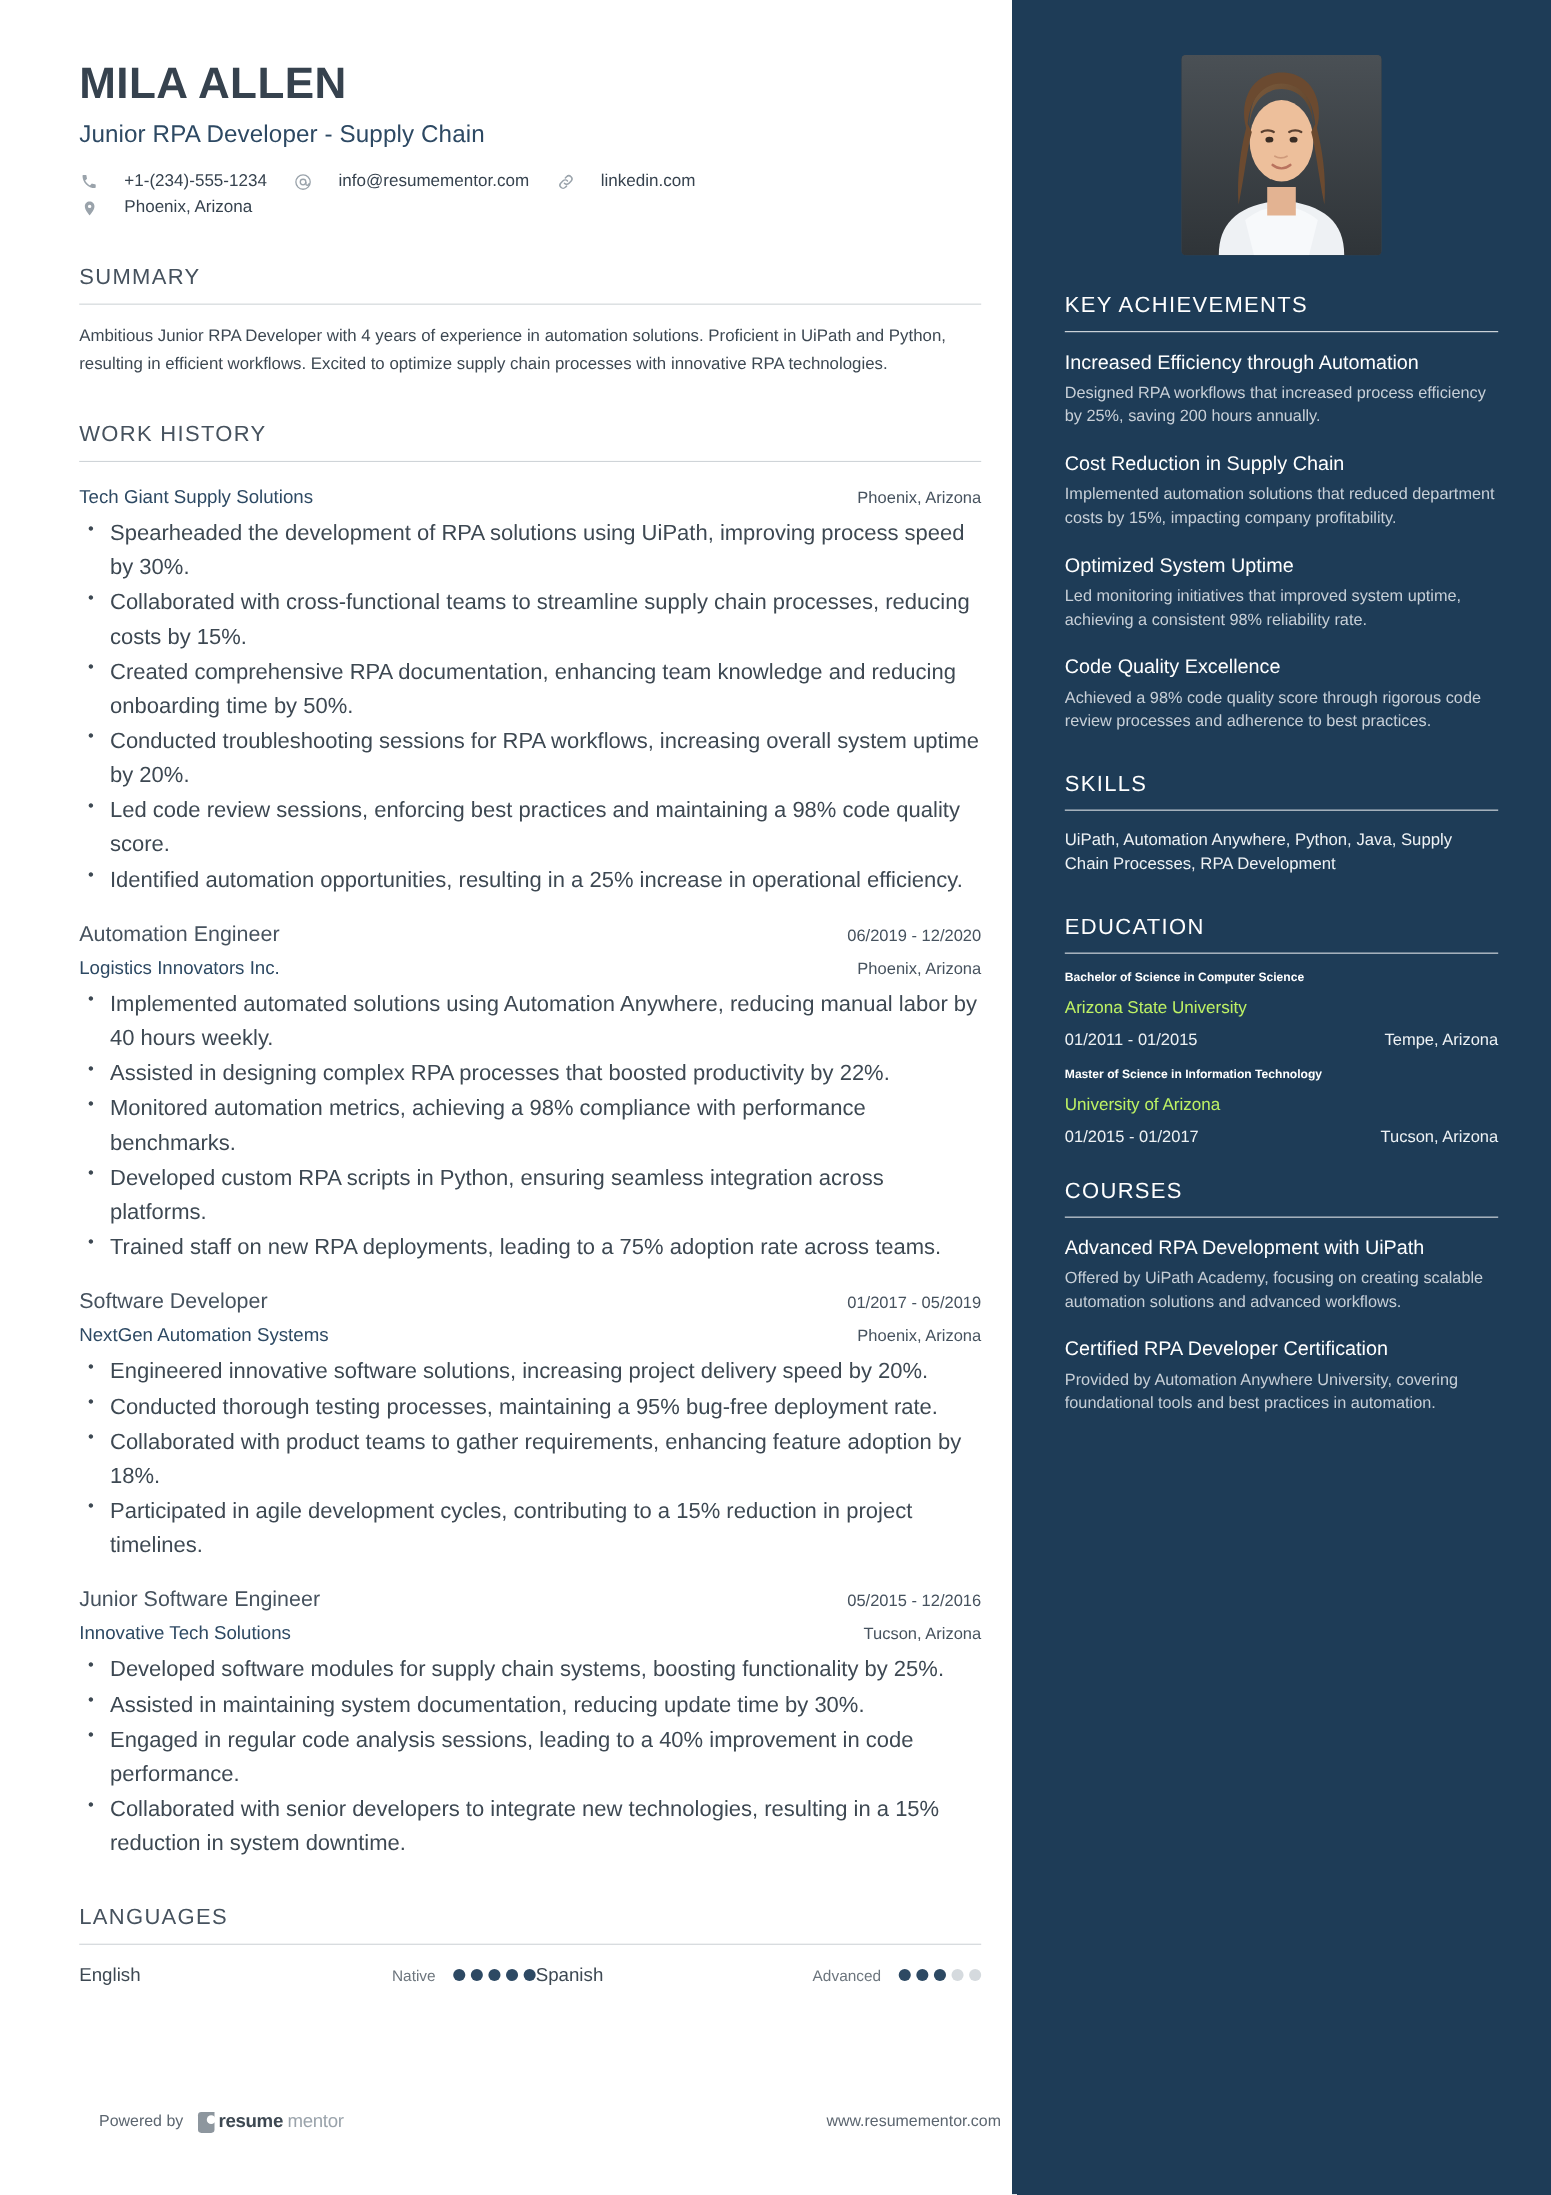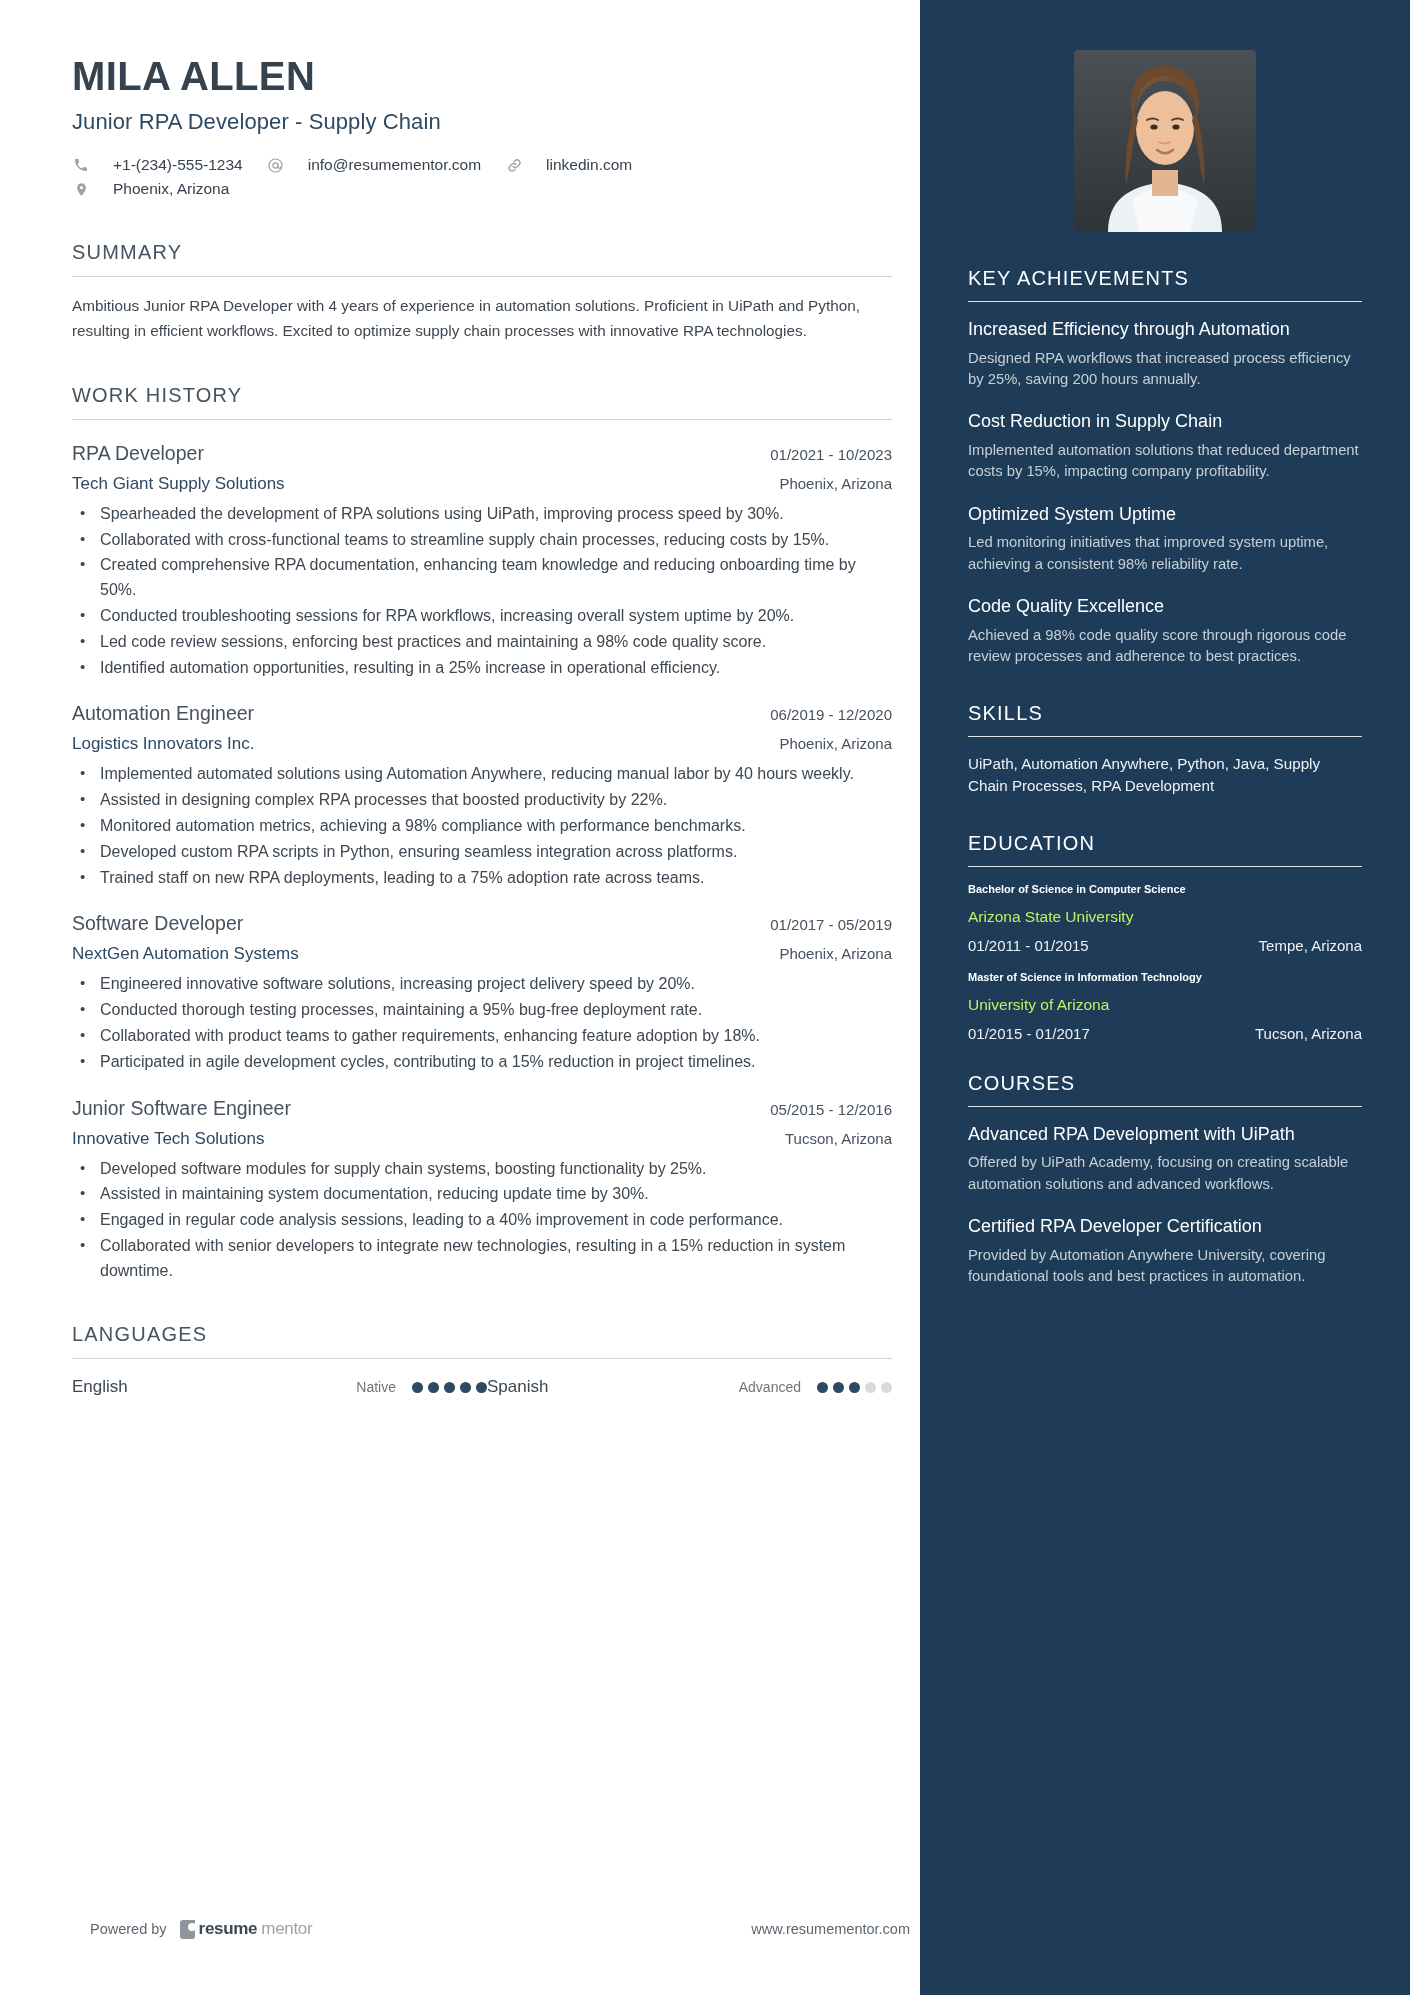--- a/index.html
+++ b/index.html
@@ -92,21 +92,21 @@
     justify-content: space-between;
     align-items: baseline;
     margin-top: 9px;
   }
   .job-company { font-size: 17px; color: #2d4963; }
   .job-loc { font-size: 15px; color: #46525e; }
   .bullets { margin-top: 8px; list-style: none; }
   .bullets li {
     position: relative;
     padding-left: 28px;
-    font-size: 16px;
+    font-size: 20px;
     line-height: 1.55;
     color: #3d4852;
     margin-bottom: 1px;
   }
   .bullets li::before {
     content: "\2022";
     position: absolute;
     left: 8px;
     top: -1px;
     color: #3d4852;
@@ -306,24 +306,20 @@
       <div class="section-title">SUMMARY</div>
       <div class="rule"></div>
       <div class="summary-text">Ambitious Junior RPA Developer with 4 years of experience in automation solutions. Proficient in UiPath and Python, resulting in efficient workflows. Excited to optimize supply chain processes with innovative RPA technologies.</div>
     </div>
 
     <div class="section">
       <div class="section-title">WORK HISTORY</div>
       <div class="rule"></div>
 
       <div class="job">
-        <div class="job-row">
-          <span class="job-pos">RPA Developer</span>
-          <span class="job-dates">01/2021 - 10/2023</span>
-        </div>
         <div class="job-row2">
           <span class="job-company">Tech Giant Supply Solutions</span>
           <span class="job-loc">Phoenix, Arizona</span>
         </div>
         <ul class="bullets">
           <li>Spearheaded the development of RPA solutions using UiPath, improving process speed by 30%.</li>
           <li>Collaborated with cross-functional teams to streamline supply chain processes, reducing costs by 15%.</li>
           <li>Created comprehensive RPA documentation, enhancing team knowledge and reducing onboarding time by 50%.</li>
           <li>Conducted troubleshooting sessions for RPA workflows, increasing overall system uptime by 20%.</li>
           <li>Led code review sessions, enforcing best practices and maintaining a 98% code quality score.</li>

